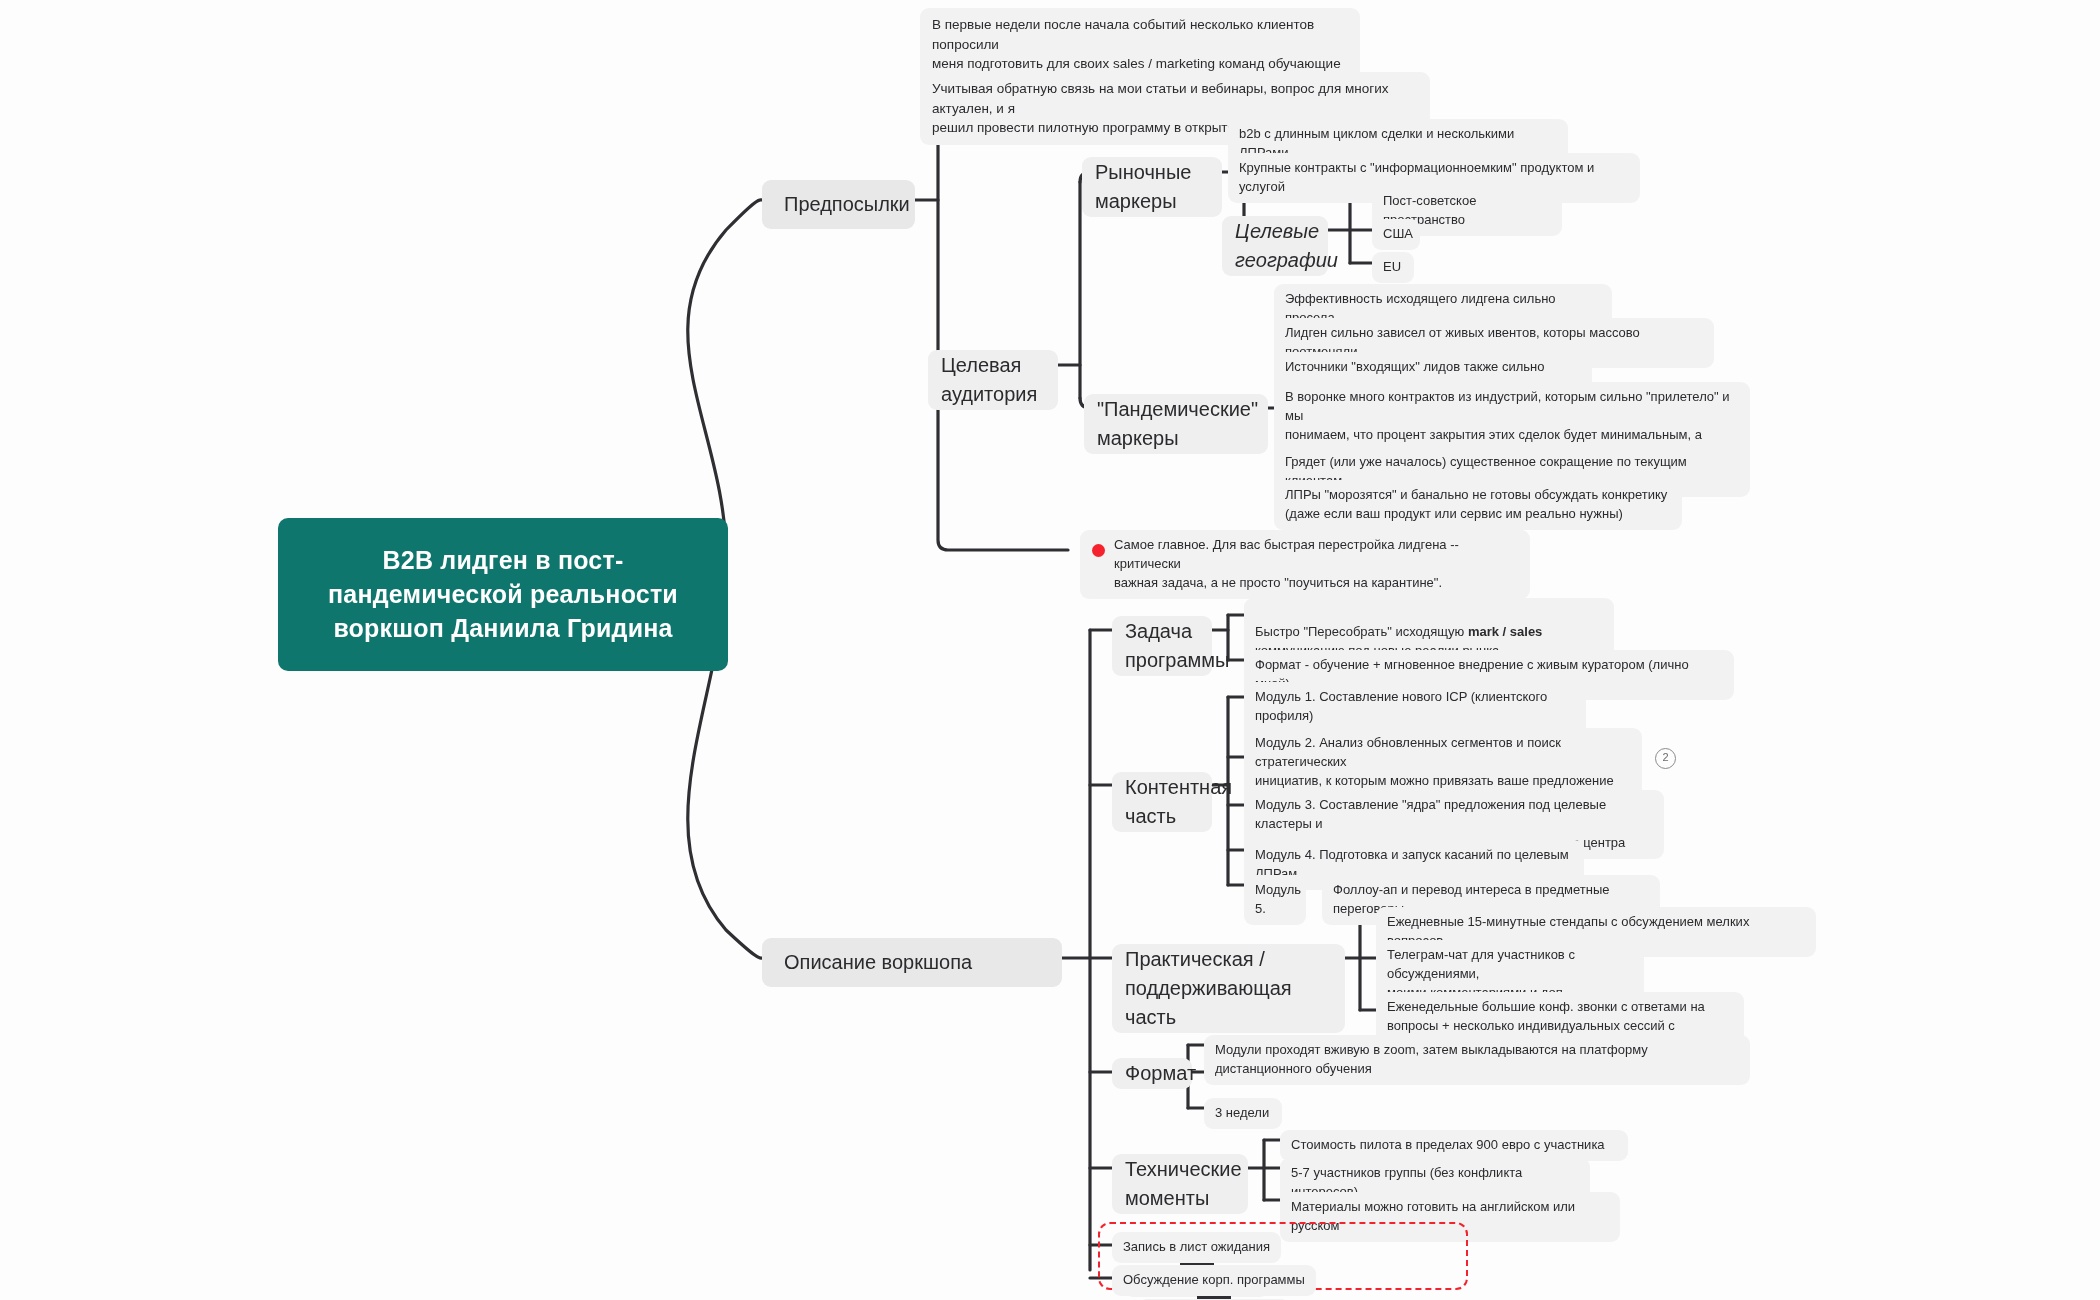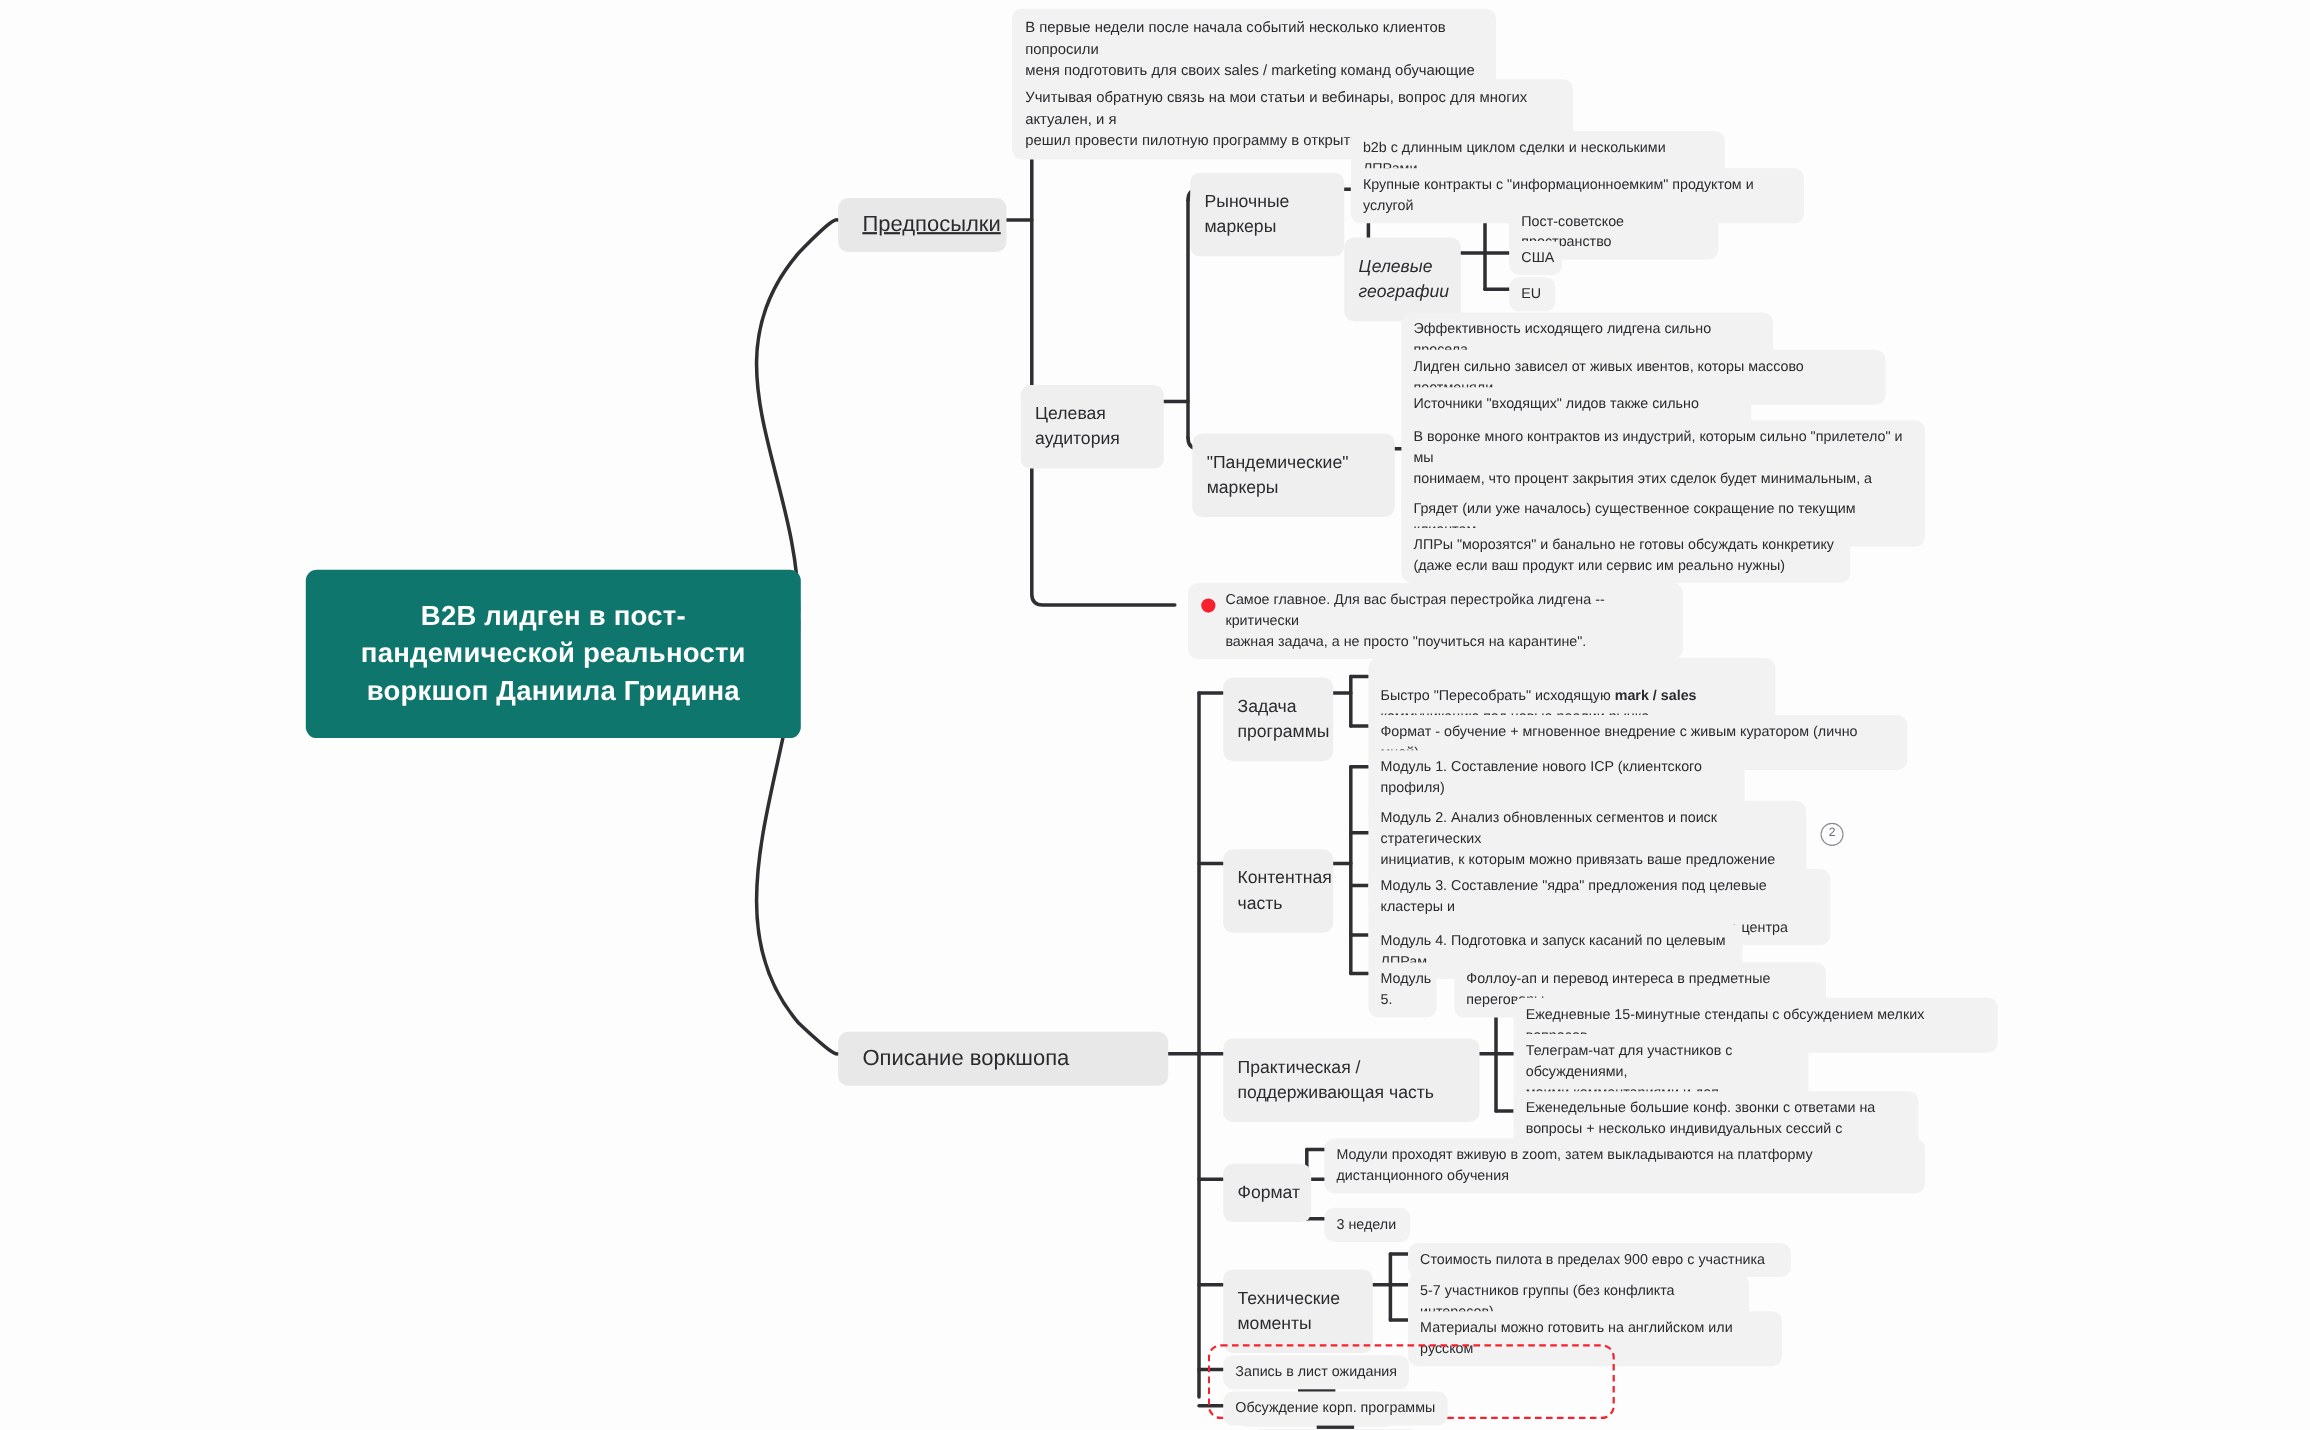--- a/index.html
+++ b/index.html
@@ -24,21 +24,21 @@
   .leaf{ background:#f2f2f3; }
   .root{
     background:#0f766e;
     color:#ffffff;
     font-weight:bold;
     text-align:center;
     border-radius:10px;
     letter-spacing:.2px;
   }
   .lvl1{ font-size:20px; padding:10px 22px; background:#e8e8e9; }
-  .lvl2{ font-size:16px; padding:15px 13px; background:#efeff0; }
+  .lvl2{ font-size:20px; padding:1px 13px; background:#efeff0; }
   .lvl3{ font-size:13.5px; padding:7px 12px; }
   .lvl4{ font-size:13px;  padding:6px 11px; }
   .bold{font-weight:bold;}
   .dot{
     position:absolute;
     width:13px;height:13px;border-radius:50%;
     background:#f5222d;
   }
   .badge{
     position:absolute;
@@ -153,21 +153,21 @@
       <path d="M1264,1140 L1280,1140"></path>
       <path d="M1264,1168 L1280,1168"></path>
       <path d="M1264,1200 L1280,1200"></path>
     </g>
   </svg>
 
   <div class="node root" style="left:278px;top:518px;width:450px;padding:26px 20px;font-size:25px;line-height:1.35;">B2B лидген в пост-
 пандемической реальности
 воркшоп Даниила Гридина</div>
 
-  <div class="node lvl1" style="left:762px;top:180px;width:153px;text-align:left;text-decoration:underline;">Предпосылки</div>
+  <div class="node lvl1" style="left:762px;top:180px;width:153px;text-align:left;">Предпосылки</div>
 
   <div class="node lvl1" style="left:762px;top:938px;width:300px;text-align:left;">Описание воркшопа</div>
 
   <div class="node leaf lvl3" style="left:920px;top:8px;width:440px;">В первые недели после начала событий несколько клиентов попросили
 меня подготовить для своих sales / marketing команд обучающие
 программы по "пересборке" исходящего лидгена</div>
   <div class="node leaf lvl3" style="left:920px;top:72px;width:510px;">Учитывая обратную связь на мои статьи и вебинары, вопрос для многих актуален, и я
 решил провести пилотную программу в открытом формате.</div>
 
   <div class="node lvl2" style="left:928px;top:350px;width:130px;">Целевая аудитория</div>

